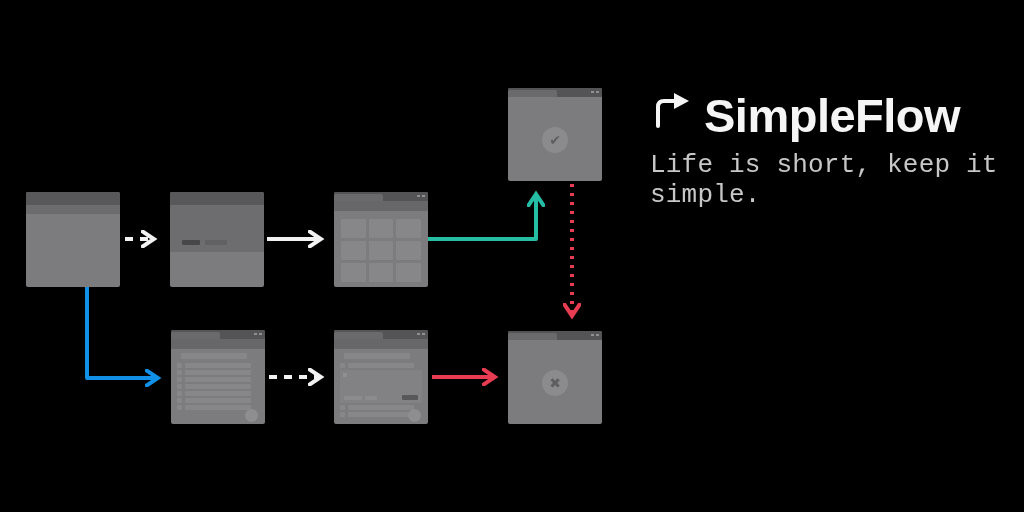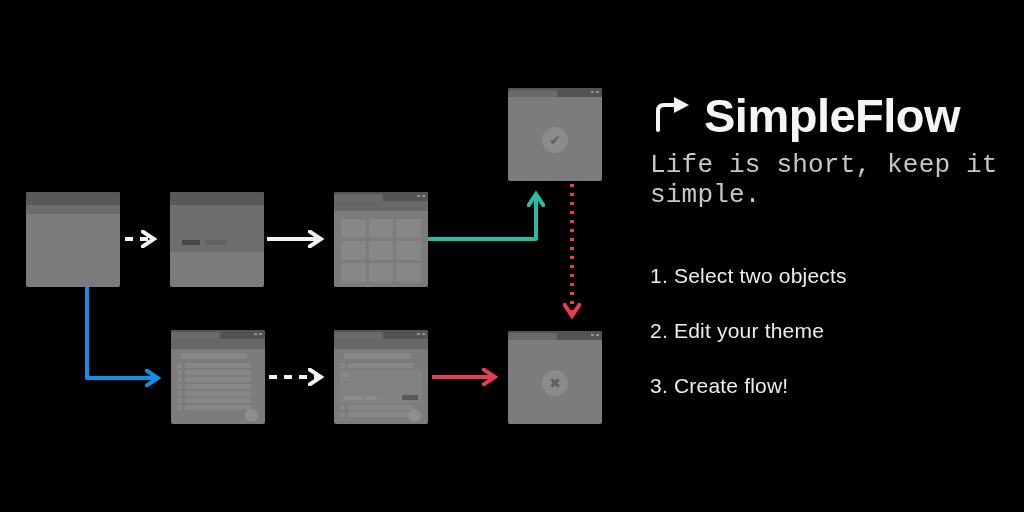--- a/index.html
+++ b/index.html
@@ -49,21 +49,21 @@
   .pfoot .fbar{height:4px;background:#8c8c8f;border-radius:1px;width:18px;}
   .pfoot .fbtn{height:5px;width:16px;background:#58585b;border-radius:1px;margin-left:auto;}
 
   
   .badge-body{height:85px;display:flex;align-items:center;justify-content:center;}
   .badge{width:26px;height:26px;border-radius:50%;background:#8b8b8e;display:flex;align-items:center;justify-content:center;
          color:#5e5e61;font-size:14px;font-weight:bold;line-height:1;}
 
   
   .right{position:absolute;left:650px;top:90px;width:360px;color:#f5f5f5;}
-  .title-row{display:flex;align-items:center;gap:12px;}
+  .title-row{display:flex;gap:12px;}
   .app-title{font-size:47px;font-weight:bold;color:#f5f5f5;letter-spacing:-0.5px;line-height:1.1;}
   .subtitle{font-size:26px;color:#c7c7c7;margin-top:8px;letter-spacing:0.2px;font-family:Liberation Mono, monospace;}
   .steps{margin-top:54px;}
   .step{font-size:21px;color:#ececec;margin-bottom:31px;letter-spacing:0.2px;}
 
   svg.overlay{position:absolute;inset:0;pointer-events:none;}
 </style>
 </head>
 <body>
 
@@ -245,20 +245,15 @@
     <div class="title-row">
       <span>
         <svg width="42" height="40" viewBox="0 0 42 40">
           <path d="M8 36 V17 Q8 11 14 11 H26" stroke="#f5f5f5" stroke-width="4" fill="none" stroke-linecap="round"></path>
           <path d="M24 3 L39 11 L24 19 Z" fill="#f5f5f5"></path>
         </svg>
       </span>
       <span class="app-title">SimpleFlow</span>
     </div>
     <div class="subtitle">Life is short, keep it simple.</div>
-    <div class="steps">
-      <div class="step">1. Select two objects</div>
-      <div class="step">2. Edit your theme</div>
-      <div class="step">3. Create flow!</div>
-    </div>
   </div>
 
 </div>
 
 </body></html>

